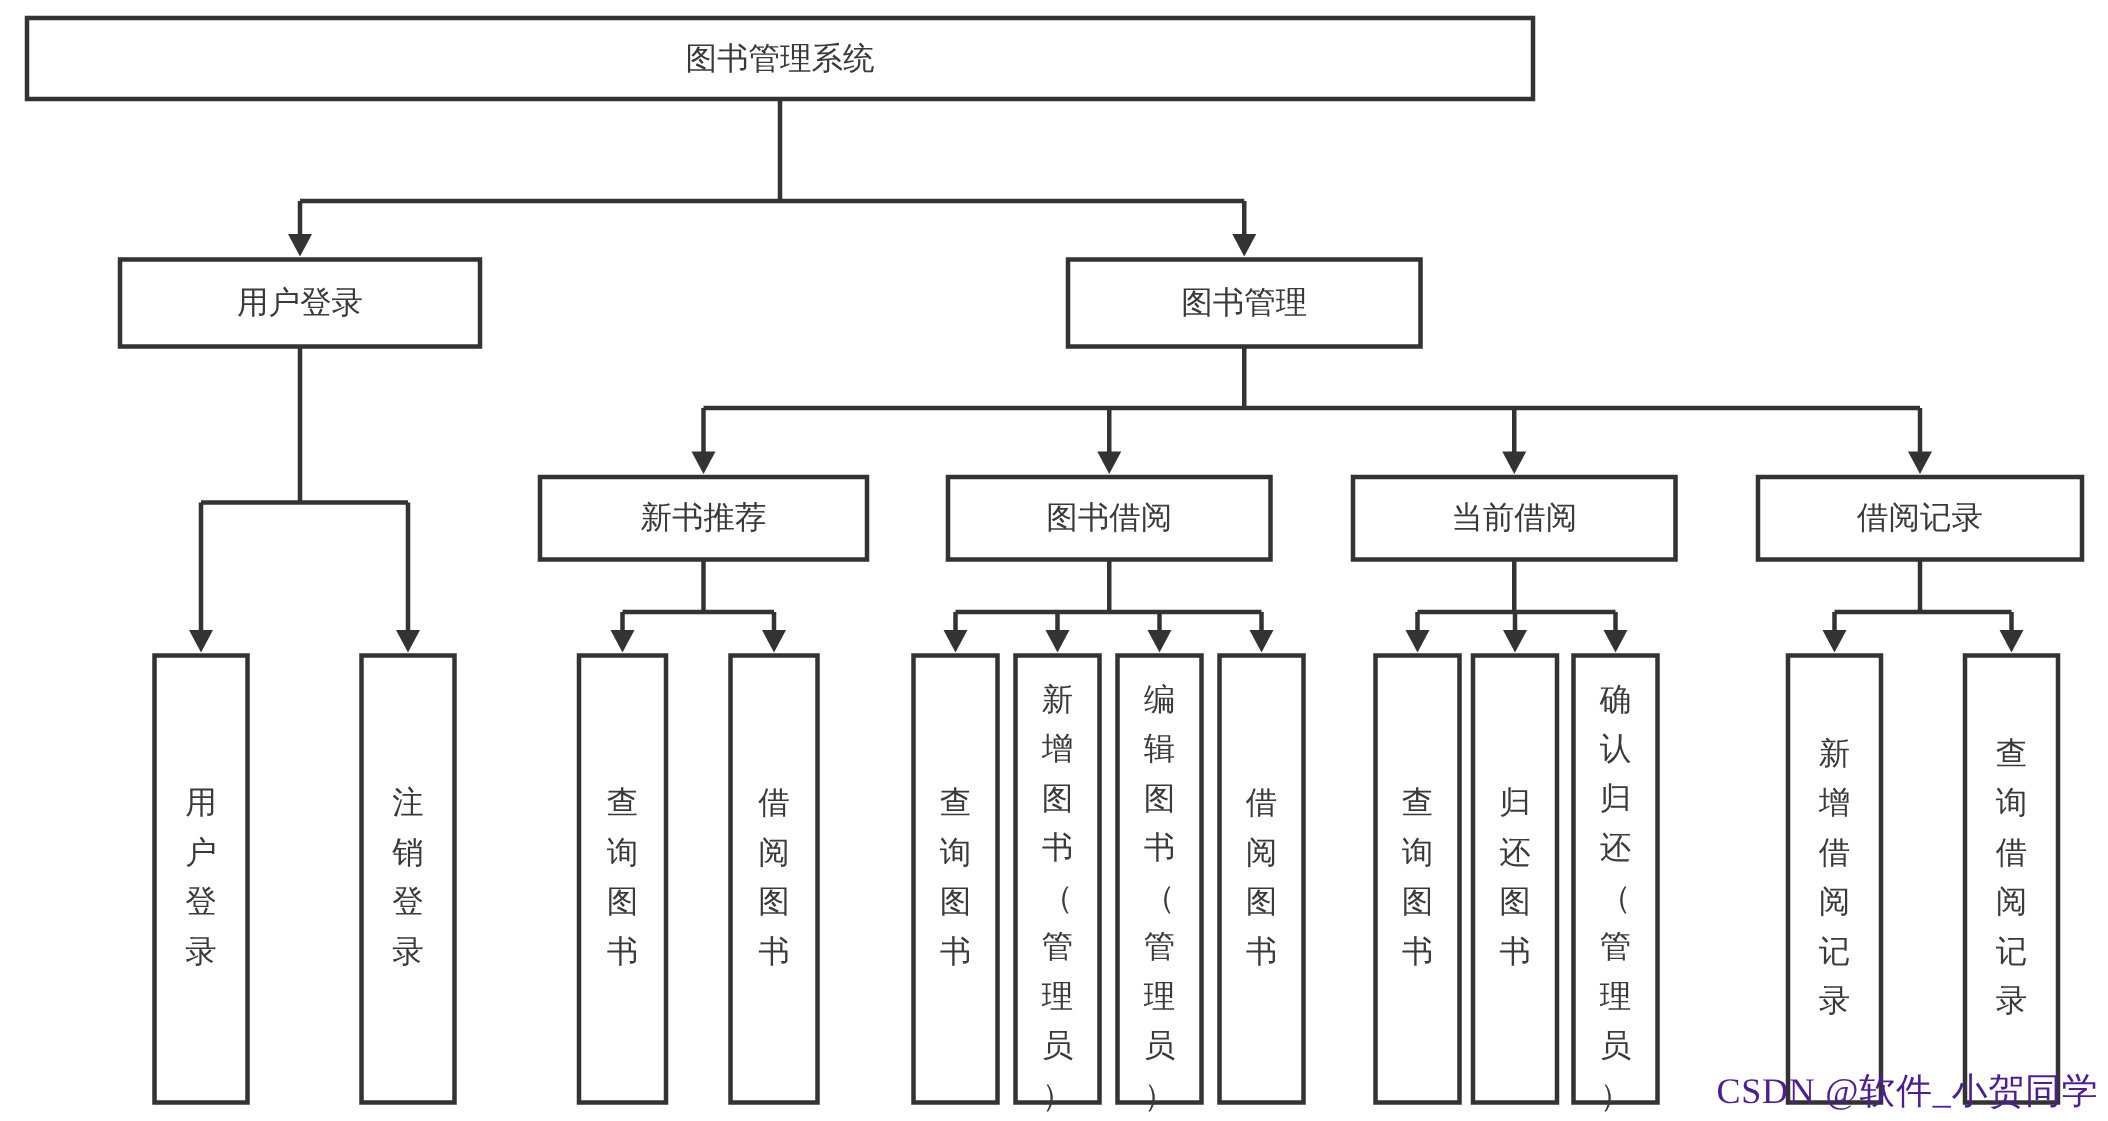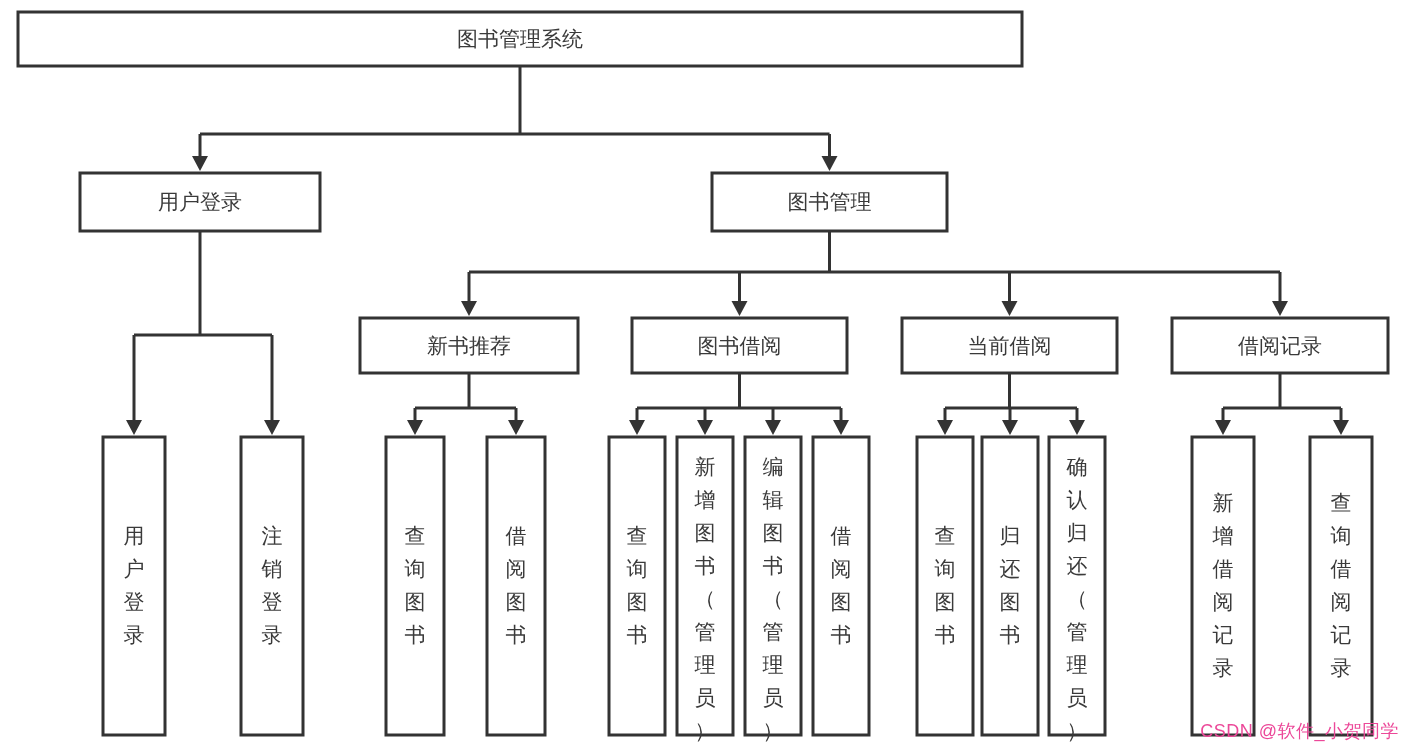--- a/index.html
+++ b/index.html
@@ -16,22 +16,22 @@
   .node-label{
     font-family:"DejaVu Sans","Liberation Sans",sans-serif;
     fill:#3a3a3a;font-size:21px;dominant-baseline:middle;text-anchor:middle;
   }
   .vert-label{
     font-family:"DejaVu Sans","Liberation Sans",sans-serif;
     fill:#3a3a3a;font-size:21px;text-anchor:middle;
   }
   .watermark{
     position:absolute;right:6px;bottom:4px;
-    font-size:18px;color:#ec4899;letter-spacing:.5px;
-    font-family:Liberation Sans, sans-serif;
+    font-size:24px;color:#4c1d95;letter-spacing:.5px;
+    font-family:Liberation Serif, serif;
     white-space:nowrap;pointer-events:none;
   }
 </style>
 </head>
 <body>
 
 <div id="stage">
 
   <svg class="diagram" viewBox="0 0 1405 747">
     <g id="connectors">

